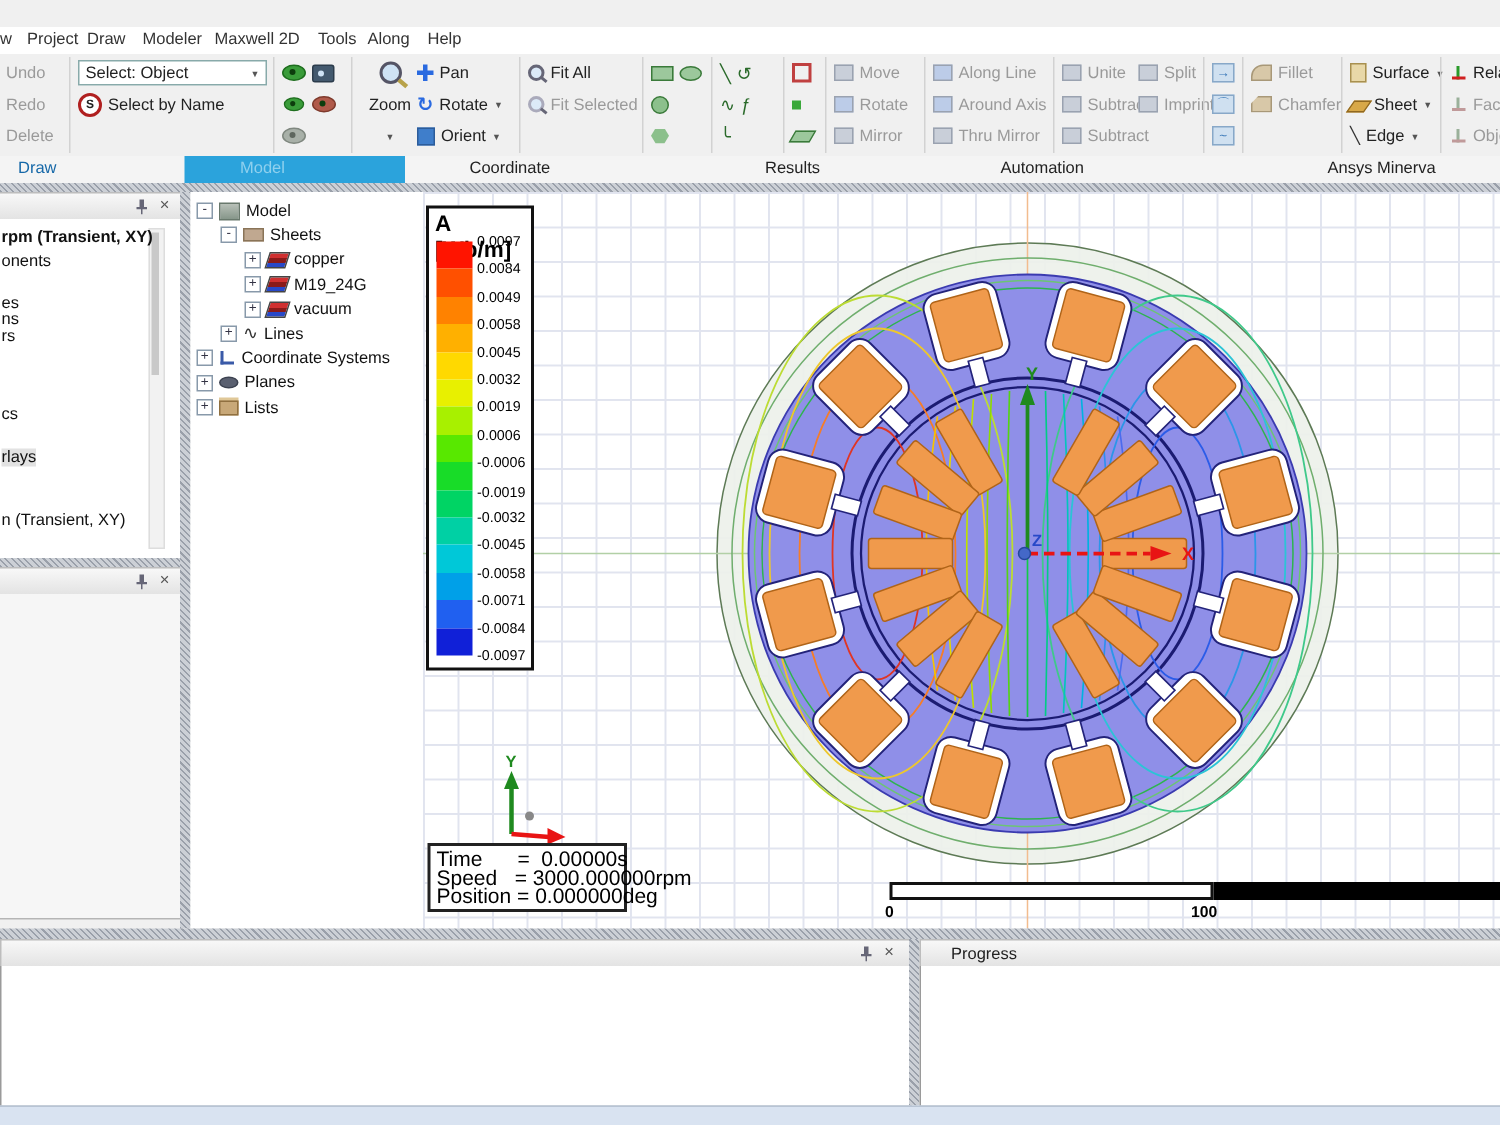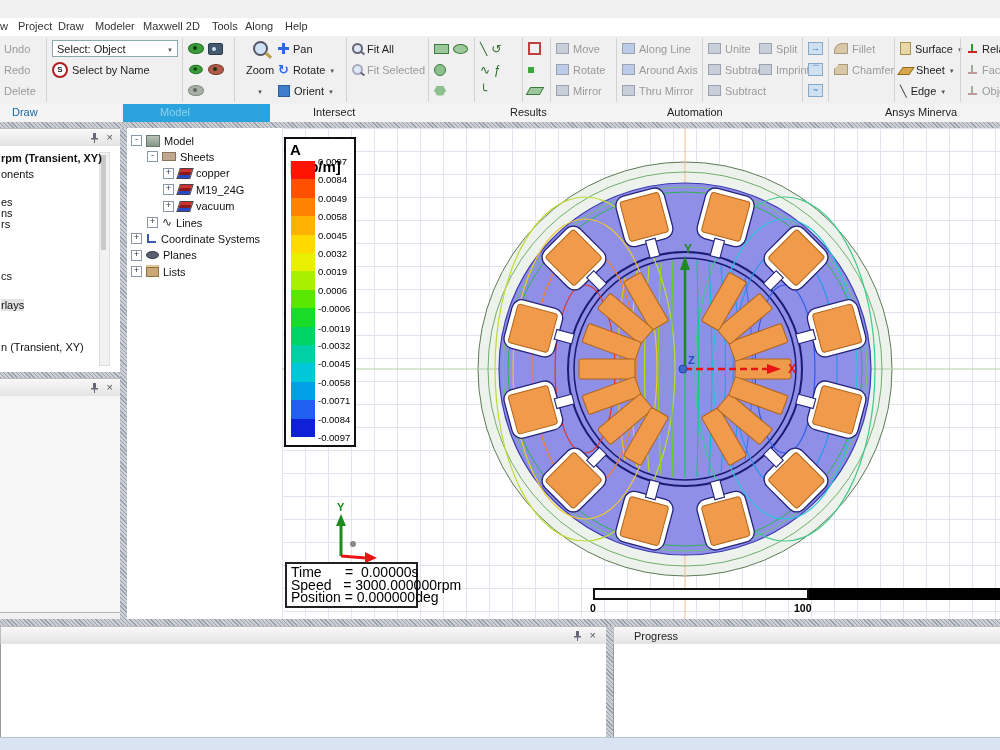--- a/index.html
+++ b/index.html
@@ -362,21 +362,21 @@
           <span class="tl dis">Object CS</span>
         </div>
     </div>
   </div>
 
   <div class="abs" id="tabbar">
     <span class="rtab" style="left:12px;color:#1668a8;">Draw</span>
     <span class="rtab" id="tab-model">
         <span>Model</span>
       </span>
-    <span class="rtab" style="left:313px;">Intersect</span>
+    <span class="rtab" style="left:313px;">Coordinate</span>
     <span class="rtab" style="left:510px;">Results</span>
     <span class="rtab" style="left:667px;">Automation</span>
     <span class="rtab" style="left:885px;">Ansys Minerva</span>
   </div>
   <div class="abs split" style="left:0;top:122px;width:1000px;height:6px;"></div>
 
   <div class="abs phead" style="left:-2px;top:128px;width:122px;height:18px;">
     <span class="pin-x" style="right:8px;">
       <svg width="9" height="11">
           <rect x="3" y="1" width="3" height="6" fill="#667"></rect>

